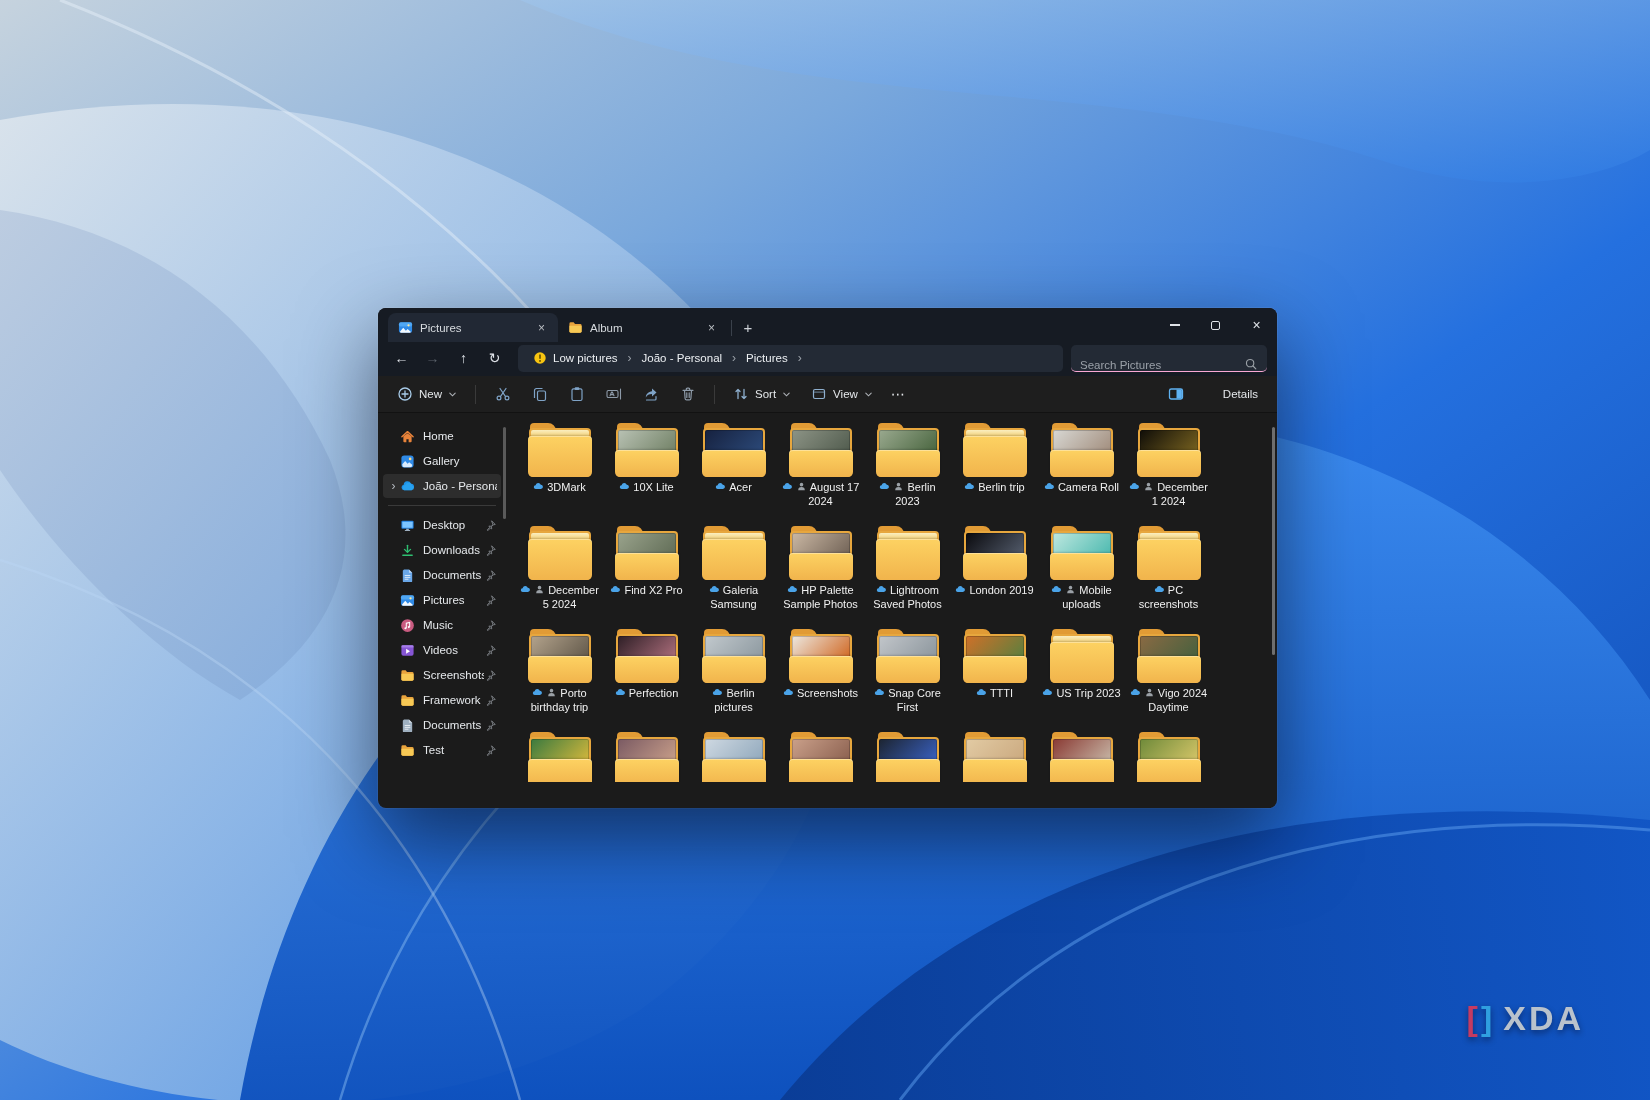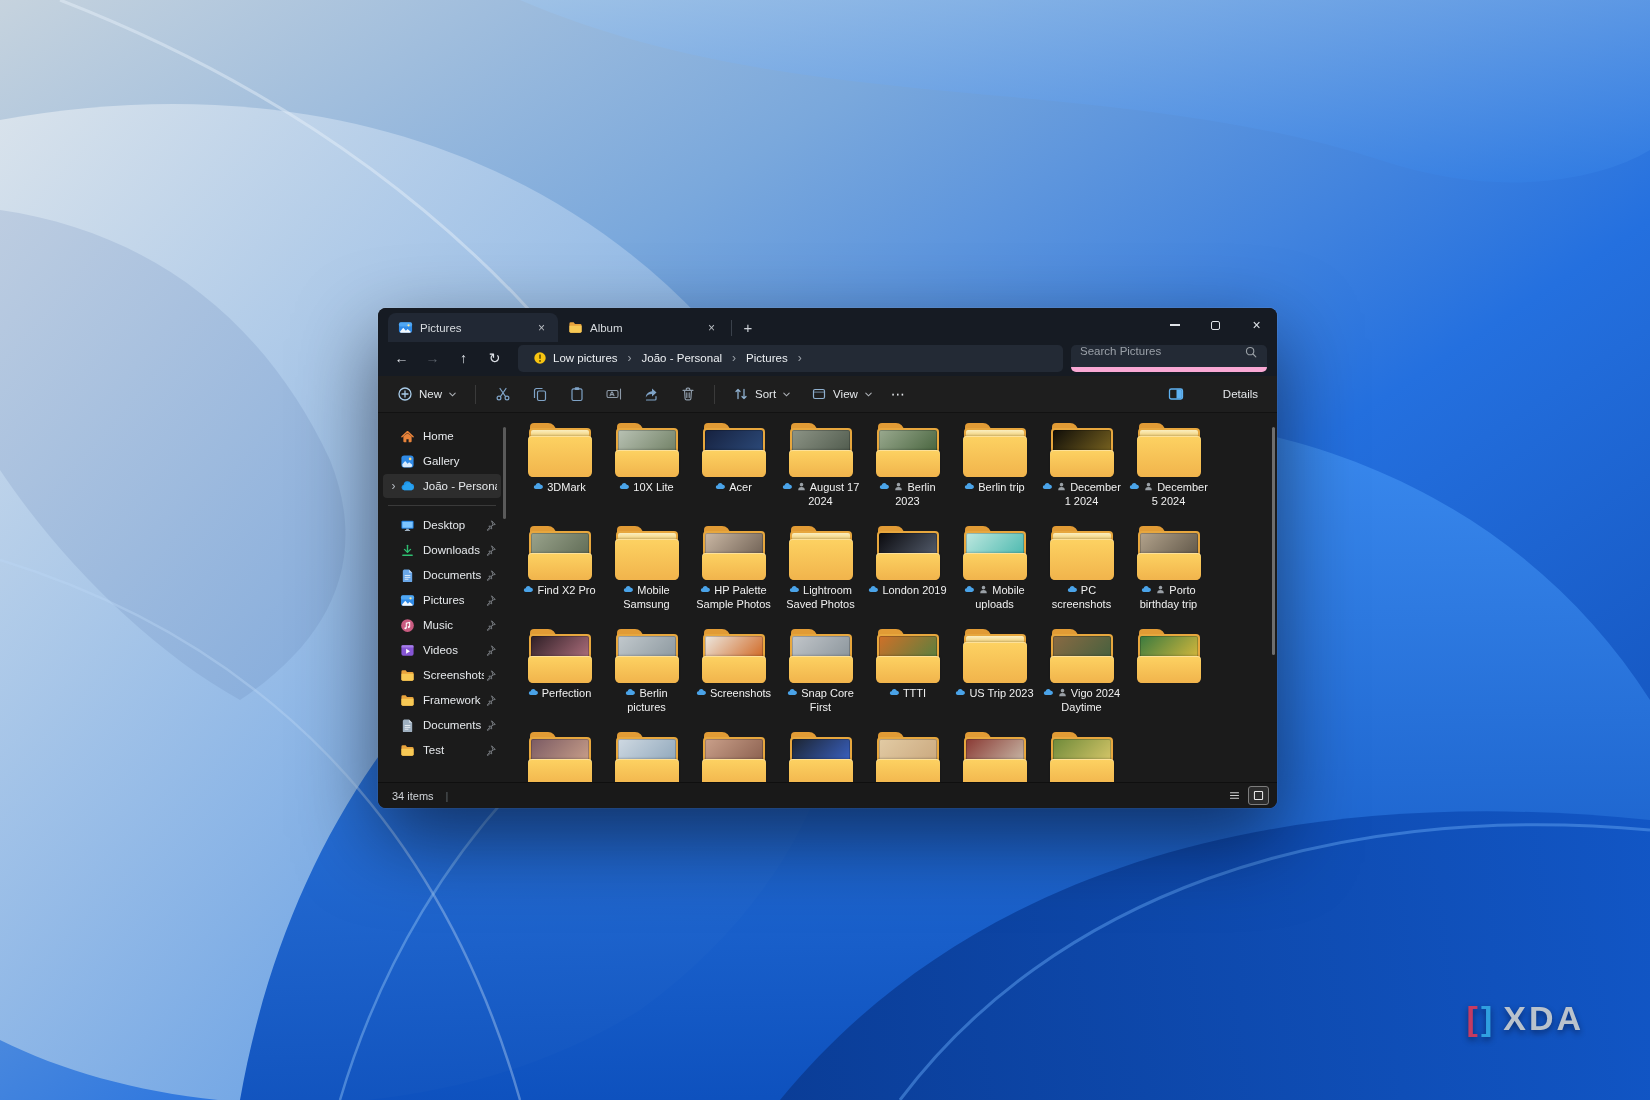--- a/index.html
+++ b/index.html
@@ -45,21 +45,21 @@
   .nav-btn { width:31px; height:27px; border-radius:5px; display:flex; align-items:center;
              justify-content:center; font-size:14px; color:#dfe3e8; flex:none; }
   .nav-btn.disabled { color:#5c636b; }
   .breadcrumb { flex:1; height:27px; background:#232a35; border-radius:5px; display:flex;
                 align-items:center; padding:0 8px; margin:0 8px 0 8px; overflow:hidden; }
   .bc-item { display:flex; align-items:center; gap:6px; padding:0 7px; height:23px;
              border-radius:4px; color:#eceff2; white-space:nowrap; }
   .bc-sep { color:#9aa0a8; font-size:12px; padding:0 3px; }
   .warn-ic { width:14px; height:14px; display:flex; }
   .searchbox { width:196px; height:27px; background:#232a35; border-radius:5px; display:flex;
-               align-items:flex-start; padding:0 9px; border-bottom:5px solid #f9a8d4; flex:none; }
+               align-items:flex-end; padding:0 9px; border-bottom:1px solid #f9a8d4; flex:none; }
   .searchbox input { flex:1; background:none; border:none; outline:none; color:#cfd3d8;
                      font-size:11.5px; font-family:"Liberation Sans", sans-serif; min-width:0; }
   .searchbox input::placeholder { color:#9aa0a8; }
   .search-ic { width:14px; height:14px; display:flex; }
 
   
   .toolbar { height:37px; background:#1e1e1e; display:flex; align-items:center;
              padding:0 10px; gap:2px; border-bottom:1px solid #121212; }
   .tb-btn { display:flex; align-items:center; gap:6px; padding:0 9px; height:29px;
             border-radius:5px; color:#e4e7ea; white-space:nowrap; }
@@ -603,20 +603,31 @@
               <div class="ffront"></div>
             </div>
             <div class="flabel"><span class="li"><svg viewBox="0 0 16 16">
                   <path d="M4.2 11.8a2.8 2.8 0 01-.4-5.6 3.9 3.9 0 017.5-.9 3 3 0 01.9 5.9l-.5.6z" fill="#4aa3e8"></path>
                 </svg></span><span>Berlin trip</span></div>
           </div>
           <div class="fcell">
             <div class="ficon">
               <div class="ftab"></div>
               <div class="fback"></div>
+              <div class="fthumb" style="background: linear-gradient(135deg, rgb(216, 216, 212), rgb(160, 139, 122));"></div>
+              <div class="ffront"></div>
+            </div>
+            <div class="flabel"><span class="li"><svg viewBox="0 0 16 16">
+                  <path d="M4.2 11.8a2.8 2.8 0 01-.4-5.6 3.9 3.9 0 017.5-.9 3 3 0 01.9 5.9l-.5.6z" fill="#4aa3e8"></path>
+                </svg></span><span>Camera Roll</span></div>
+          </div>
+          <div class="fcell">
+            <div class="ficon">
+              <div class="ftab"></div>
+              <div class="fback"></div>
               <div class="fthumb" style="background: linear-gradient(135deg, rgb(15, 13, 8), rgb(122, 100, 32));"></div>
               <div class="ffront"></div>
             </div>
             <div class="flabel"><span class="li"><svg viewBox="0 0 16 16">
                   <path d="M4.2 11.8a2.8 2.8 0 01-.4-5.6 3.9 3.9 0 017.5-.9 3 3 0 01.9 5.9l-.5.6z" fill="#4aa3e8"></path>
                 </svg></span><span class="li"><svg viewBox="0 0 16 16" fill="#9aa0a6">
                   <circle cx="8" cy="5.3" r="2.6"></circle>
                   <path d="M3.2 13.5a4.8 4.8 0 019.6 0z"></path>
                 </svg></span><span>December 1 2024</span></div>
           </div>
@@ -647,21 +658,21 @@
           </div>
           <div class="fcell">
             <div class="ficon plain">
               <div class="ftab"></div>
               <div class="fback"></div>
               <div class="flip"></div>
               <div class="ffront"></div>
             </div>
             <div class="flabel"><span class="li"><svg viewBox="0 0 16 16">
                   <path d="M4.2 11.8a2.8 2.8 0 01-.4-5.6 3.9 3.9 0 017.5-.9 3 3 0 01.9 5.9l-.5.6z" fill="#4aa3e8"></path>
-                </svg></span><span>Mobile Samsung</span></div>
+                </svg></span><span>Galeria Samsung</span></div>
           </div>
           <div class="fcell">
             <div class="ficon">
               <div class="ftab"></div>
               <div class="fback"></div>
               <div class="fthumb" style="background: linear-gradient(135deg, rgb(203, 184, 164), rgb(110, 96, 84));"></div>
               <div class="ffront"></div>
             </div>
             <div class="flabel"><span class="li"><svg viewBox="0 0 16 16">
                   <path d="M4.2 11.8a2.8 2.8 0 01-.4-5.6 3.9 3.9 0 017.5-.9 3 3 0 01.9 5.9l-.5.6z" fill="#4aa3e8"></path>
@@ -869,30 +880,14 @@
               <div class="ftab"></div>
               <div class="fback"></div>
               <div class="fthumb" style="background: linear-gradient(135deg, rgb(110, 138, 58), rgb(216, 199, 105));"></div>
               <div class="ffront"></div>
             </div>
           </div>
         </div>
       <div class="main-scroll"></div>
     </div>
 
-    <div class="statusbar">
-      <span>34 items</span>
-      <span class="st-div">|</span>
-      <div class="view-toggles">
-        <span class="vt">
-            <svg viewBox="0 0 16 16" fill="none" stroke="#cfcfcf" stroke-width="1.3" stroke-linecap="round">
-              <path d="M3 4.5h10M3 8h10M3 11.5h10"></path>
-            </svg>
-          </span>
-        <span class="vt active">
-            <svg viewBox="0 0 16 16" fill="none" stroke="#e8e8e8" stroke-width="1.3">
-              <rect x="3" y="3" width="10" height="10" rx="1"></rect>
-            </svg>
-          </span>
-      </div>
-    </div>
   </div>
 </div>
 
 </body></html>

